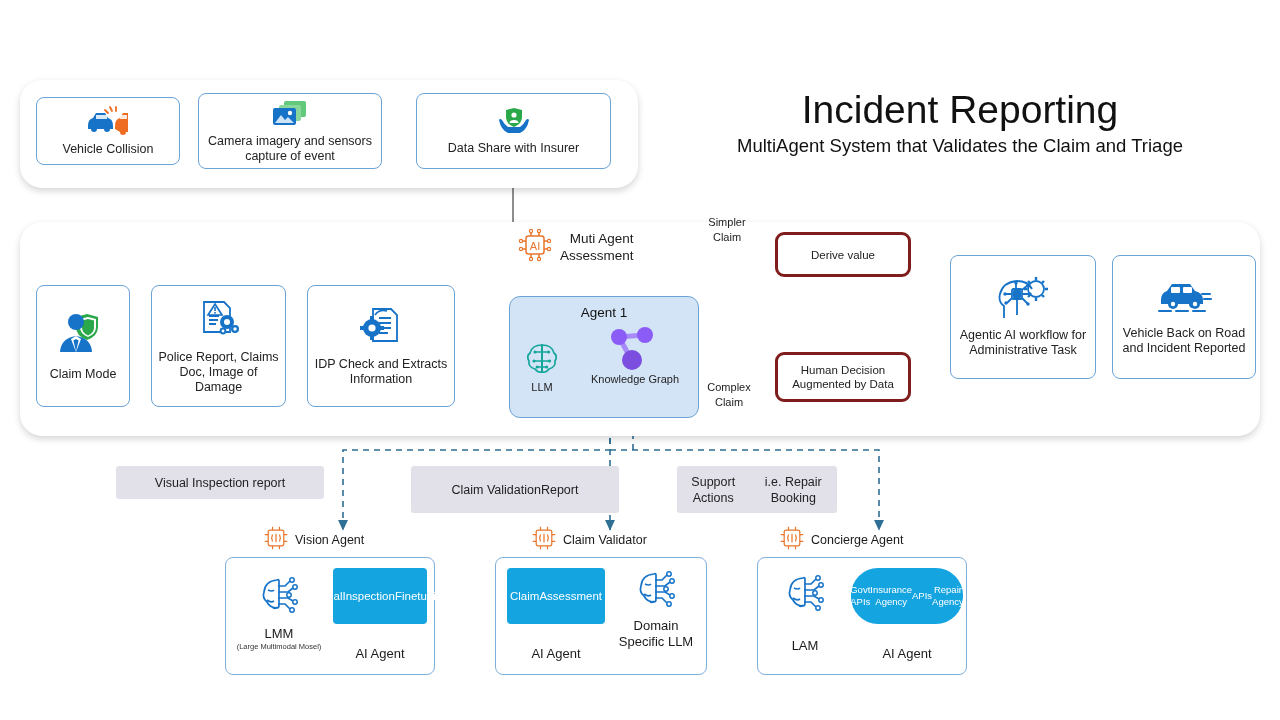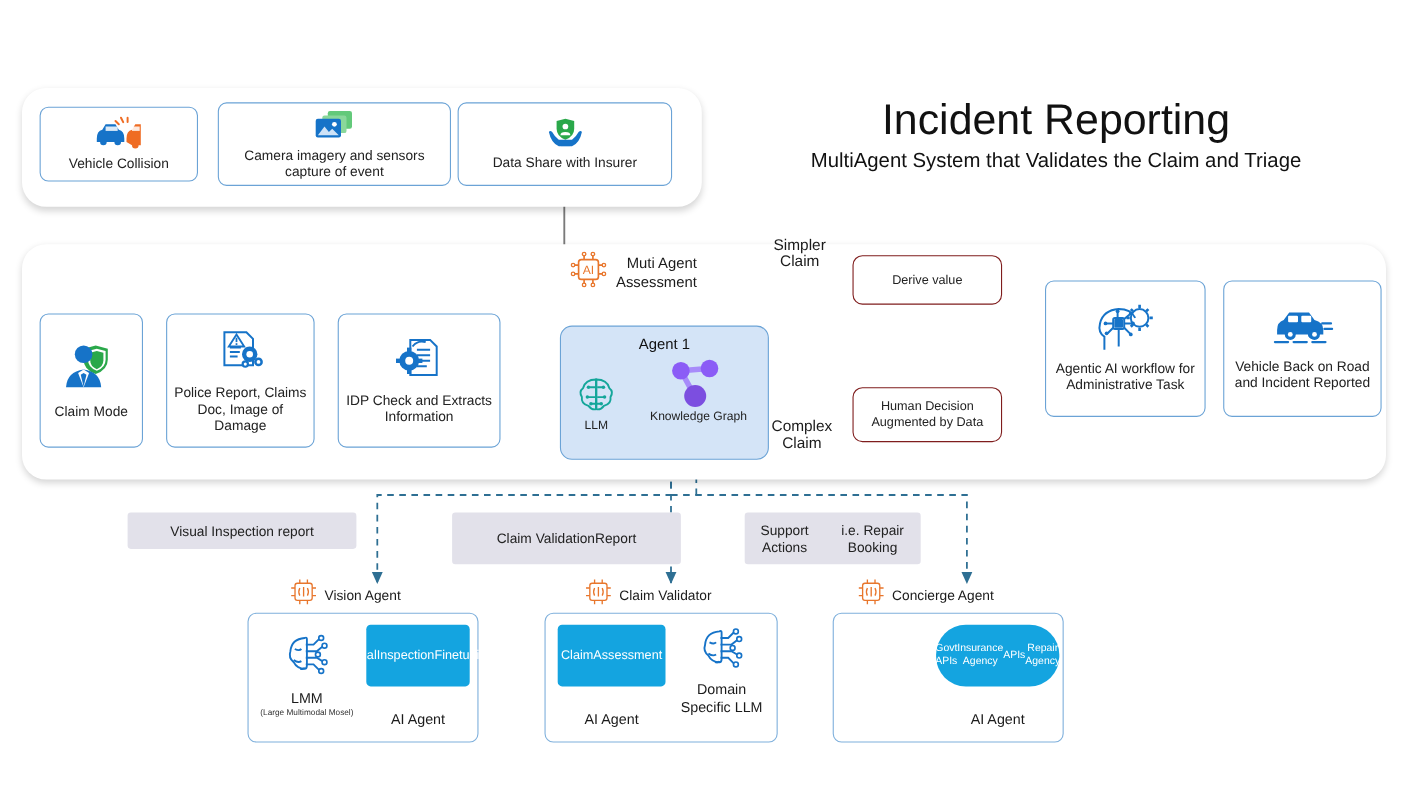--- a/index.html
+++ b/index.html
@@ -16,21 +16,21 @@
 
   
   .card{position:absolute;background:#fff;border:1px solid #6ba3d6;
         border-radius:8px;box-sizing:border-box;
         display:flex;flex-direction:column;align-items:center;
         justify-content:center;text-align:center;}
   .card .lbl{font-size:12.5px;line-height:15px;color:#222;padding:0 4px;}
   .card .ico{display:flex;align-items:center;justify-content:center;}
 
   
-  .thin{position:absolute;background:#fff;border:1px solid #7f1d1d;
+  .thin{position:absolute;background:#fff;border:3px solid #7f1d1d;
         border-radius:9px;box-sizing:border-box;display:flex;
         align-items:center;justify-content:center;text-align:center;
         font-size:11.5px;line-height:14px;color:#222;}
 
   
   #agent1{position:absolute;left:509px;top:296px;width:190px;height:122px;
           background:#d4e4f7;border:1px solid #6ba3d6;border-radius:11px;
           box-sizing:border-box;}
   #agent1-title{position:absolute;top:8px;left:0;width:100%;text-align:center;
                 font-size:13.5px;color:#111;}
@@ -52,21 +52,21 @@
   .cellwrap{position:absolute;display:flex;flex-direction:column;
             align-items:center;}
   .cellwrap .cname{font-size:13px;color:#1b1b1b;text-align:center;
                    white-space:nowrap;}
   .cellwrap .cnote{font-size:7.5px;color:#333;text-align:center;
                    white-space:nowrap;margin-top:1px;}
   .bluebox{background:#14a4e0;border-radius:4px;color:#fff;
            display:flex;align-items:center;justify-content:center;
            text-align:center;}
 
-  .small-branch{position:absolute;font-size:14px;line-height:15px;
+  .small-branch{position:absolute;font-size:11px;line-height:15px;
                 color:#1b1b1b;text-align:center;}
 
   #title-wrap{position:absolute;left:650px;top:88px;width:620px;text-align:center;}
   #big-title{font-size:39px;line-height:44px;color:#111;font-weight:400;}
   #sub-title{font-size:18.5px;line-height:24px;color:#111;margin-top:2px;}
 
   svg{overflow:visible;}
 </style>
 </head>
 <body>
@@ -128,21 +128,21 @@
         <g stroke="#ef6c23" stroke-width="1.8" stroke-linecap="round">
           <line x1="27" y1="5" x2="25" y2="1"></line>
             <line x1="31" y1="5" x2="31" y2="1"></line>
           <line x1="23" y1="7" x2="20" y2="4"></line>
         </g>
       </svg>
     </span>
     <span class="lbl" style="margin-top:6px">Vehicle Collision</span>
   </div>
 
-  <div class="card" id="t-card-2" style="left:198px;top:93px;width:212px;height:76px;">
+  <div class="card" id="t-card-2" style="left:198px;top:93px;width:184px;height:76px;">
     <span class="ico">
       <svg width="40" height="30" viewBox="0 0 40 30">
         <rect x="14" y="2" width="22" height="16" rx="2" fill="#63c97a"></rect>
         <rect x="9" y="6" width="22" height="16" rx="2" fill="#8ad79b"></rect>
         <rect x="3" y="9" width="23" height="17" rx="2" fill="#1673c8"></rect>
         <path d="M5 24 l6-8 4 5 3-3 6 6z" fill="#cfe3f7"></path>
         <circle cx="20" cy="14" r="2.2" fill="#fff"></circle>
       </svg>
     </span>
     <span class="lbl" style="margin-top:5px">Camera imagery and sensors capture of event</span>
@@ -467,20 +467,39 @@
             <rect x="6" y="6" width="18" height="18" rx="2.4"></rect>
             <path d="M11 6 V2 M19 6 V2 M11 24 v4 M19 24 v4 M6 11 H2 M6 19 H2 M24 11 h4 M24 19 h4"></path>
             <path d="M15 10 v10 M11 11 q-2 4 0 8 M19 11 q2 4 0 8"></path>
           </g>
         </svg>
       </span>
       <span class="t">Concierge Agent</span>
     </div>
 
     <div class="abox" style="left:0;top:32px;width:210px;height:118px;">
+      <div class="cellwrap" style="left:4px;top:12px;width:86px;">
+        <span>
+          <svg width="48" height="48" viewBox="0 0 48 48">
+            <g fill="none" stroke="#1673c8" stroke-width="1.7">
+              <path d="M22 8 q-12 1 -13 12 q-2 6 3 10 q3 6 10 6 q2 0 2-3 V9 q0-2-2-1z"></path>
+              <path d="M13 18 q4 2 6 0 M12 28 q4 3 7 1 M18 36 q3 1 4-1"></path>
+              <path d="M23 14 h7 l5-5 M23 20 h10 l5-4 M23 26 h10 l5 3 M23 32 h7 l5 5"></path>
+            </g>
+            <g fill="none" stroke="#1673c8" stroke-width="1.5">
+              <circle cx="37" cy="8" r="2.2"></circle>
+                <circle cx="40" cy="15" r="2.2"></circle>
+              <circle cx="40" cy="30" r="2.2"></circle>
+                <circle cx="37" cy="38" r="2.2"></circle>
+              <circle cx="34" cy="23" r="2.2"></circle>
+            </g>
+          </svg>
+        </span>
+        <span class="cname" style="margin-top:16px">LAM</span>
+      </div>
 
       <div class="cellwrap" style="left:92px;top:10px;width:114px;">
         <div class="bluebox" style="width:112px;height:56px;font-size:9.5px;line-height:12.5px;padding:0 3px;box-sizing:border-box;border-radius:27px;">
             <span style="display:block">Govt APIs</span>
             <span style="display:block">Insurance Agency</span>
             <span style="display:block">APIs</span>
             <span style="display:block">Repair Agency</span>
           </div>
         <span class="cname" style="margin-top:22px">AI Agent</span>
       </div>

